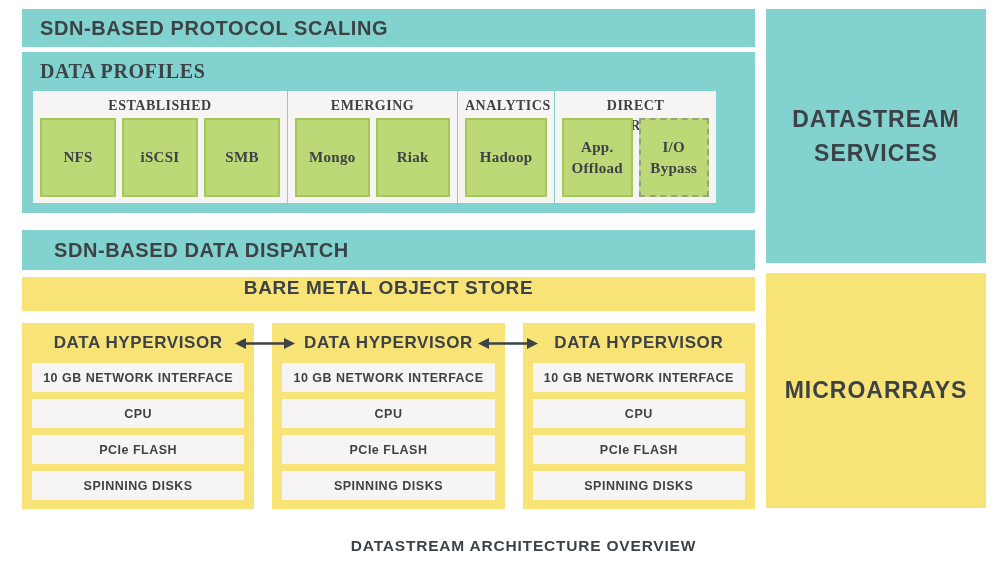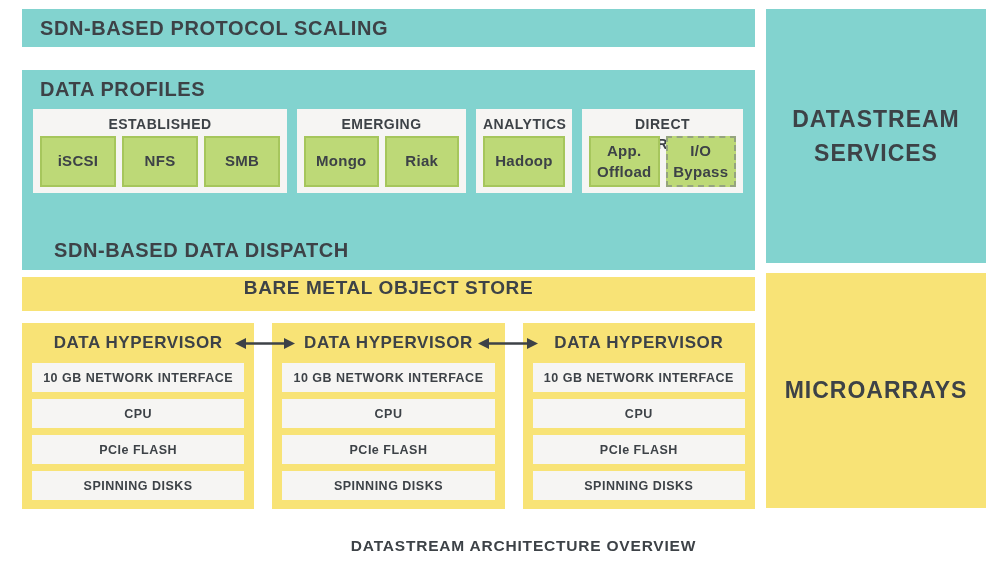--- a/index.html
+++ b/index.html
@@ -21,26 +21,26 @@
   }
   .abs{position:absolute;}
   
   .bar{
     background:var(--teal);display:flex;align-items:center;
     font-weight:700;font-size:20px;letter-spacing:.6px;padding-left:18px;
   }
   .bar1{left:22px;top:9px;width:733px;height:38px;}
   .bar2{left:22px;top:230px;width:733px;height:40px;padding-left:32px;}
   
-  .profiles{left:22px;top:70px;width:733px;height:161px;background:var(--teal);}
+  .profiles{left:22px;top:52px;width:733px;height:161px;background:var(--teal);font-family:Liberation Serif, serif;}
   .profiles-title{
     position:absolute;left:18px;top:8px;font-weight:700;font-size:20px;letter-spacing:.6px;
   }
   .groups{
-    position:absolute;left:11px;top:39px;display:flex;gap:10px;height:84px;
+    position:absolute;left:11px;top:39px;display:flex;gap:1px;height:112px;
   }
   .group{
     background:var(--panel);display:flex;flex-direction:column;padding:5px 7px 6px;
   }
   .group-label{
     text-align:center;font-weight:700;font-size:14px;letter-spacing:.5px;
     height:22px;line-height:20px;flex:0 0 auto;
   }
   .items{display:flex;gap:6px;flex:1;}
   .chip{
@@ -95,22 +95,22 @@
     <span>SDN-BASED PROTOCOL SCALING</span>
   </div>
 
   <div class="abs profiles">
     <div class="profiles-title">DATA PROFILES</div>
     <div class="groups">
 
       <div class="group" style="width:254px">
         <div class="group-label">ESTABLISHED</div>
         <div class="items">
+          <div class="chip">NFS</div>
           <div class="chip">iSCSI</div>
-          <div class="chip">NFS</div>
           <div class="chip">SMB</div>
         </div>
       </div>
 
       <div class="group" style="width:169px">
         <div class="group-label">EMERGING</div>
         <div class="items">
           <div class="chip">Mongo</div>
           <div class="chip">Riak</div>
         </div>

